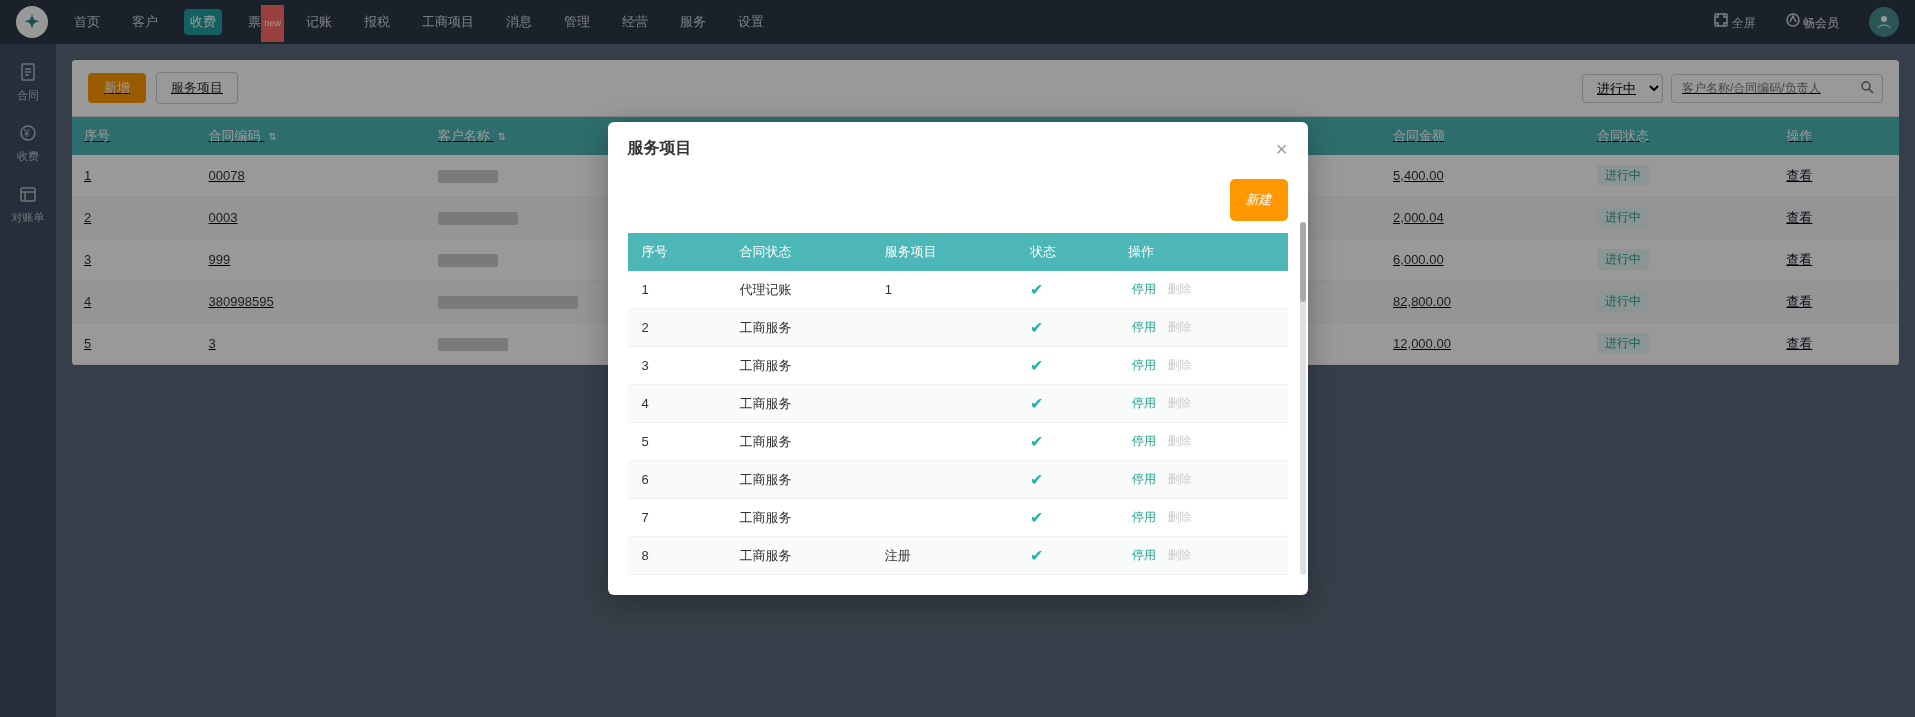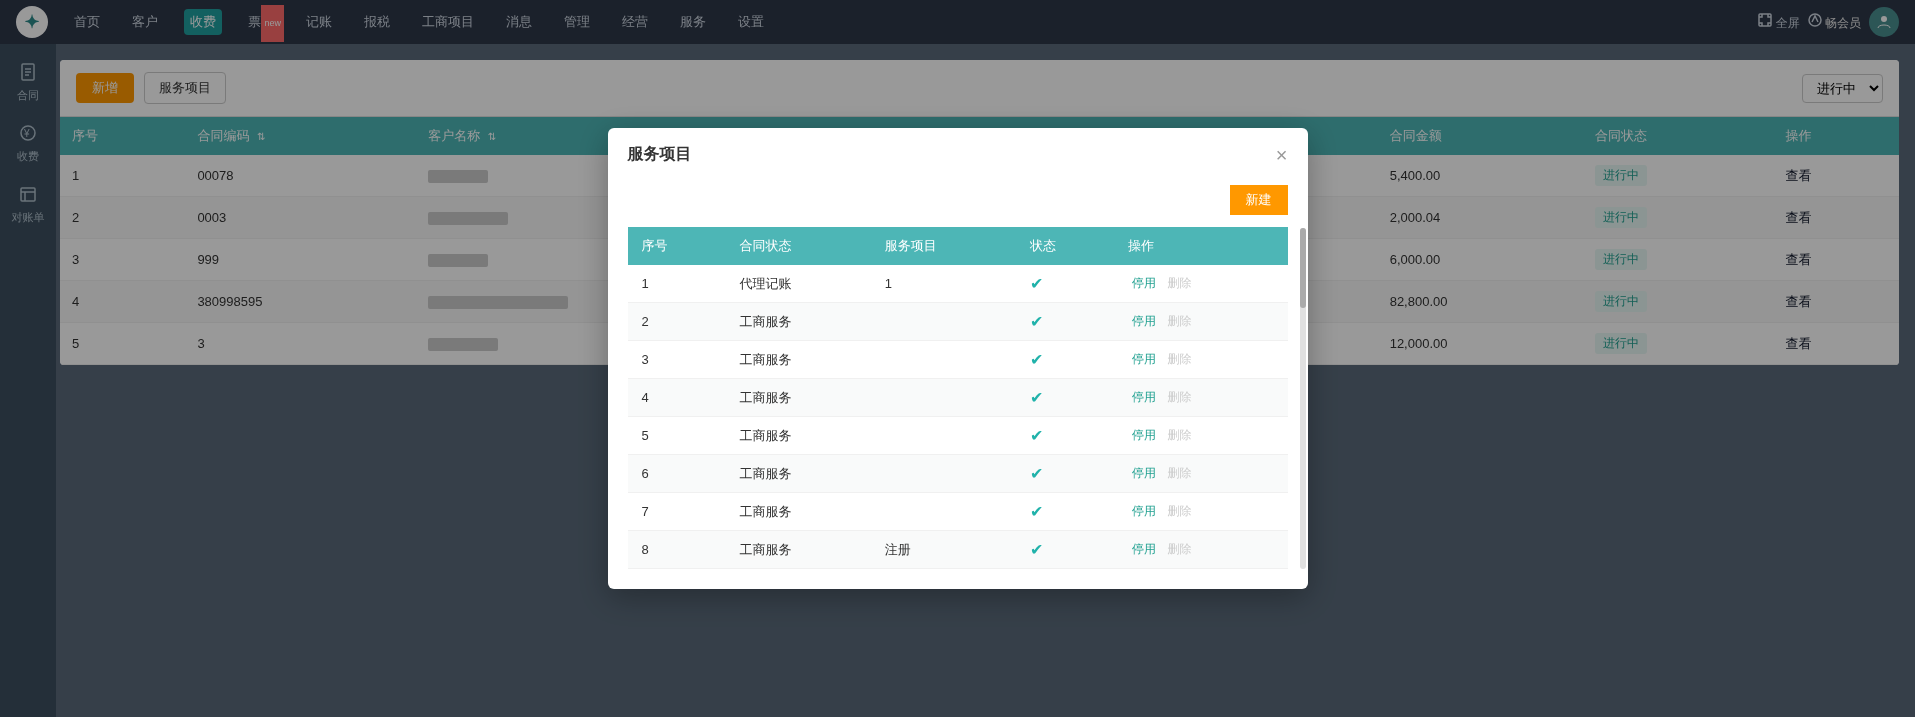--- a/index.html
+++ b/index.html
@@ -21,21 +21,21 @@
       color: #cdd5e0; font-size: 13px; cursor: pointer; padding: 4px 6px;
       border-radius: 4px; white-space: nowrap; position: relative;
     }
     .top-nav .nav-item.active { background: #20a0a0; color: #fff; }
     .top-nav .nav-item .badge-new {
       position: absolute; top: -4px; right: -4px;
       background: #ff6b6b; color: #fff; font-size: 9px;
       padding: 13px 3px; border-radius: 0; line-height: 1.2;
     }
     .top-nav .right-actions {
-      margin-left: auto; display: flex; align-items: center; gap: 8px;
+      margin-left: auto; display: flex; align-items: center; gap: 30px;
     }
     .top-nav .right-actions span { color: #cdd5e0; font-size: 12px; cursor: pointer; }
     .avatar {
       width: 30px; height: 30px; border-radius: 50%;
       background: #4a9090; display: flex; align-items: center; justify-content: center;
       color: #fff; font-size: 14px; cursor: pointer;
     }
 
     
     .sidebar {
@@ -47,22 +47,22 @@
     .sidebar-item {
       width: 50px; display: flex; flex-direction: column;
       align-items: center; justify-content: center;
       padding: 8px 4px; border-radius: 6px; cursor: pointer;
       color: #b0c0cc; font-size: 11px; gap: 3px;
     }
     .sidebar-item .si-icon { font-size: 18px; line-height: 1; }
 
     
     .main {
-      margin-top: 44px; margin-left: 44px;
-      padding: 16px; background: #5a6a7a; min-height: calc(100vh - 44px);
+      margin-top: 44px; margin-left: 56px;
+      padding: 16px; background: #5a6a7a; min-height: calc(100vh - 44px); text-decoration: underline;
     }
 
     
     .contract-panel {
       background: #f0f2f5; border-radius: 4px; overflow: hidden;
     }
 
     
     .toolbar {
       display: flex; align-items: center; gap: 10px;
@@ -139,21 +139,21 @@
       background: none; border: none; font-size: 20px;
       cursor: pointer; color: #999; line-height: 1;
     }
     .modal-body { padding: 0 20px 20px; overflow-y: auto; flex: 1; }
     .modal-toolbar {
       display: flex; justify-content: flex-end;
       margin-bottom: 12px; padding-top: 8px;
     }
     .btn-modal-new {
       background: #ff9800; color: #fff; border: none;
-      padding: 6px 16px; border-radius: 0; font-size: 13px; cursor: pointer;
+      padding: 12px 16px; border-radius: 5px; font-size: 13px; cursor: pointer; font-style: italic;
     }
 
     
     .modal-table { width: 100%; border-collapse: collapse; }
     .modal-table thead tr { background: #4db6b6; color: #fff; }
     .modal-table thead th {
       padding: 10px 14px; text-align: left; font-weight: normal; font-size: 13px;
     }
     .modal-table tbody tr { background: #fff; border-bottom: 1px solid #f0f0f0; }
     .modal-table tbody tr:nth-child(even) { background: #f9fafa; }
@@ -256,20 +256,29 @@
 
     <div class="toolbar">
       <button class="btn-new">新增</button>
       <button class="btn-service">服务项目</button>
       <div class="toolbar-right">
         <select class="status-select">
           <option>进行中</option>
           <option>已结束</option>
           <option>全部</option>
         </select>
+        <div class="search-box">
+          <input type="text" placeholder="客户名称/合同编码/负责人" style="">
+          <button class="search-icon-btn">
+            <svg width="14" height="14" viewBox="0 0 14 14" fill="none" stroke="#666" stroke-width="1.5">
+              <circle cx="6" cy="6" r="4"></circle>
+                <line x1="9" y1="9" x2="13" y2="13"></line>
+            </svg>
+          </button>
+        </div>
       </div>
     </div>
 
     <table class="data-table">
       <thead>
         <tr>
           <th>序号</th>
           <th>合同编码 <span class="sort-icon">⇅</span></th>
           <th>客户名称 <span class="sort-icon">⇅</span></th>
           <th>服务项目 <span class="sort-icon">▲</span></th>

